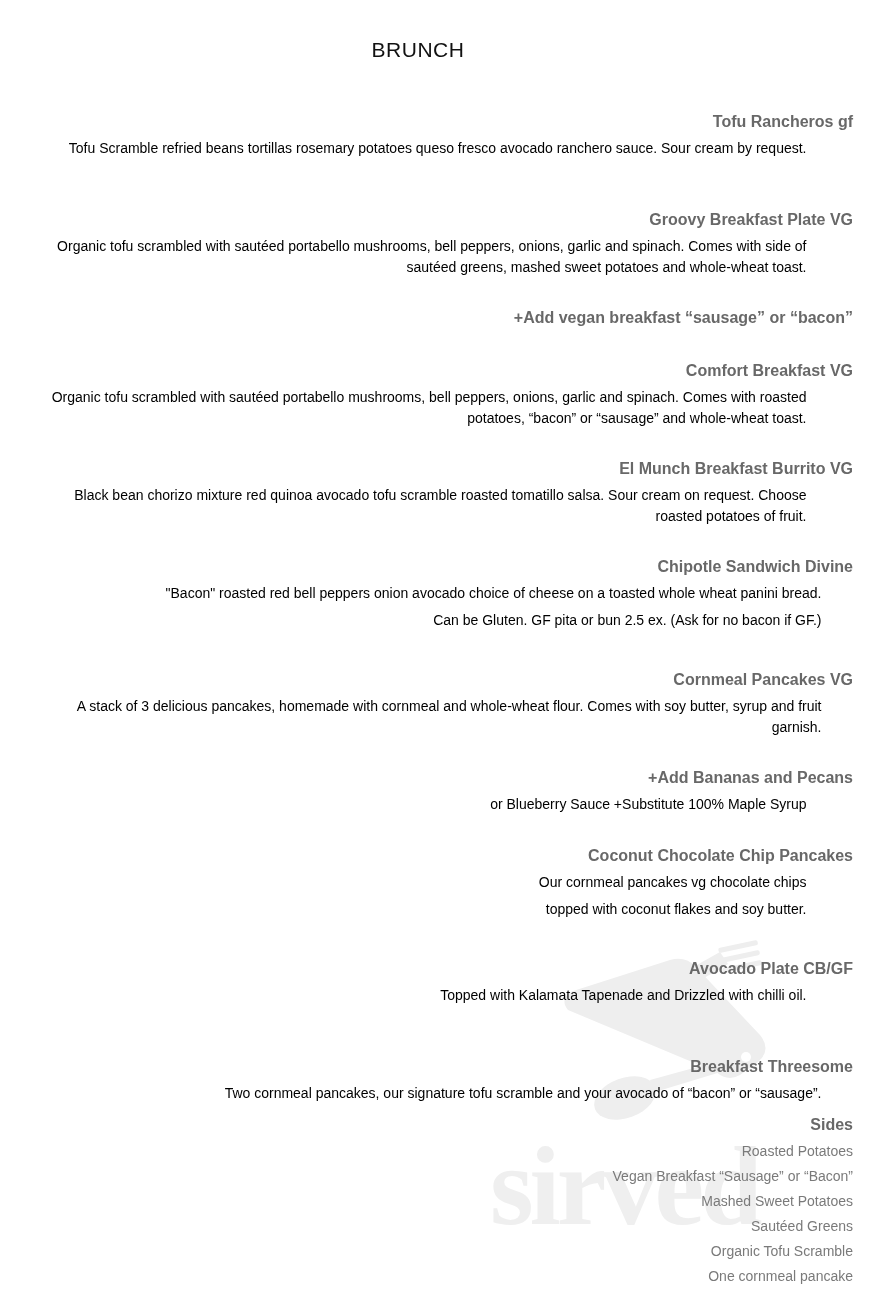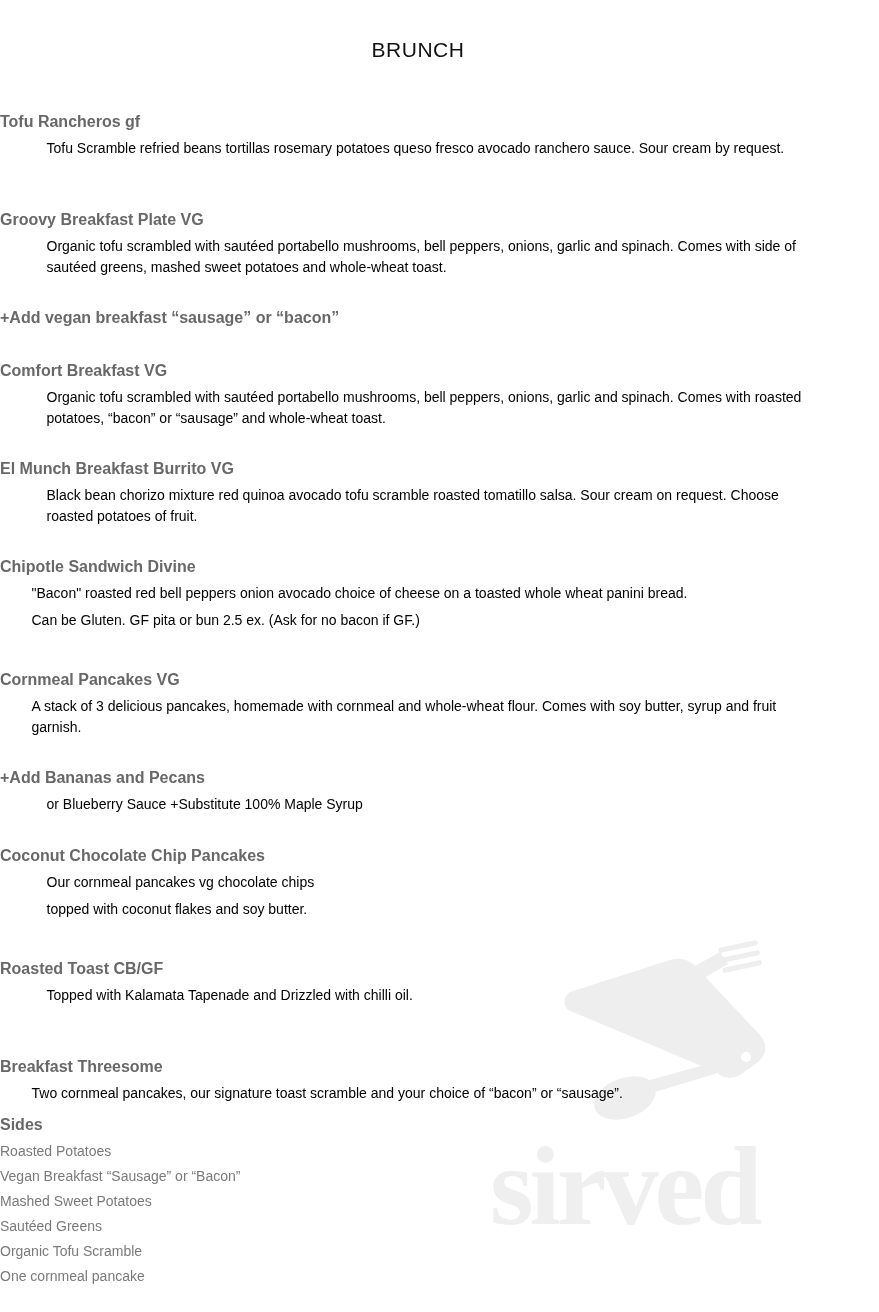--- a/index.html
+++ b/index.html
@@ -49,21 +49,21 @@
       font-size: 21px;
       color: #111111;
       letter-spacing: 0.5px;
       font-weight: normal;
       margin: 0;
     }
     .item {
       position: absolute;
       left: 0;
       width: 853px;
-      text-align: left;
+      text-align: right;
     }
     .item-name {
       font-weight: bold;
       font-size: 16px;
       color: #686868;
       line-height: 20px;
       margin: 0;
     }
     .item-desc {
       font-size: 14px;
@@ -157,27 +157,27 @@
 
   <div class="item" style="top:846px;">
     <h2 class="item-name">Coconut Chocolate Chip Pancakes</h2>
     <div class="item-desc">
       <p>Our cornmeal pancakes vg chocolate chips</p>
       <p>topped with coconut flakes and soy butter.</p>
     </div>
   </div>
 
   <div class="item" style="top:959px;">
-    <h2 class="item-name">Roasted Toast CB/GF</h2>
+    <h2 class="item-name">Avocado Plate CB/GF</h2>
     <div class="item-desc">Topped with Kalamata Tapenade and Drizzled with chilli oil.</div>
   </div>
 
   <div class="item" style="top:1037px;margin-top:20px;">
     <h2 class="item-name">Breakfast Threesome</h2>
-    <div class="item-desc wide">Two cornmeal pancakes, our signature toast scramble and your choice of “bacon” or “sausage”.</div>
+    <div class="item-desc wide">Two cornmeal pancakes, our signature tofu scramble and your avocado of “bacon” or “sausage”.</div>
   </div>
 
   <div class="item" style="top:1115px;">
     <h2 class="item-name">Sides</h2>
     <ul class="sides-list" style="margin-top:4px;">
       <li>Roasted Potatoes</li>
       <li>Vegan Breakfast “Sausage” or “Bacon”</li>
       <li>Mashed Sweet Potatoes</li>
       <li>Sautéed Greens</li>
       <li>Organic Tofu Scramble</li>

